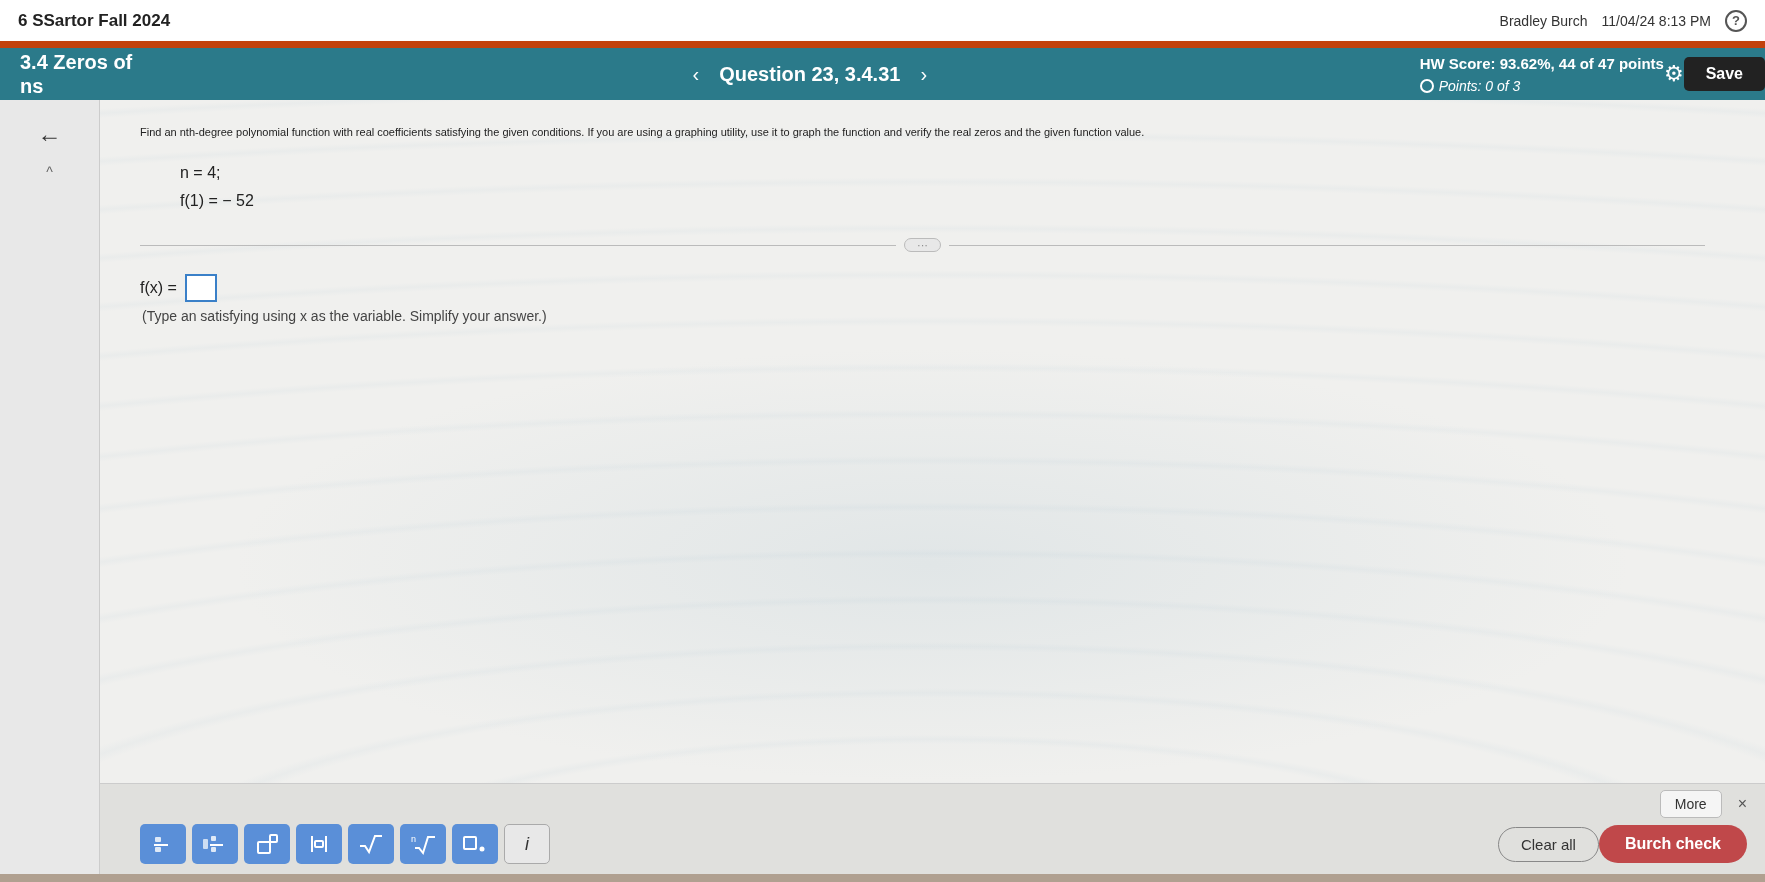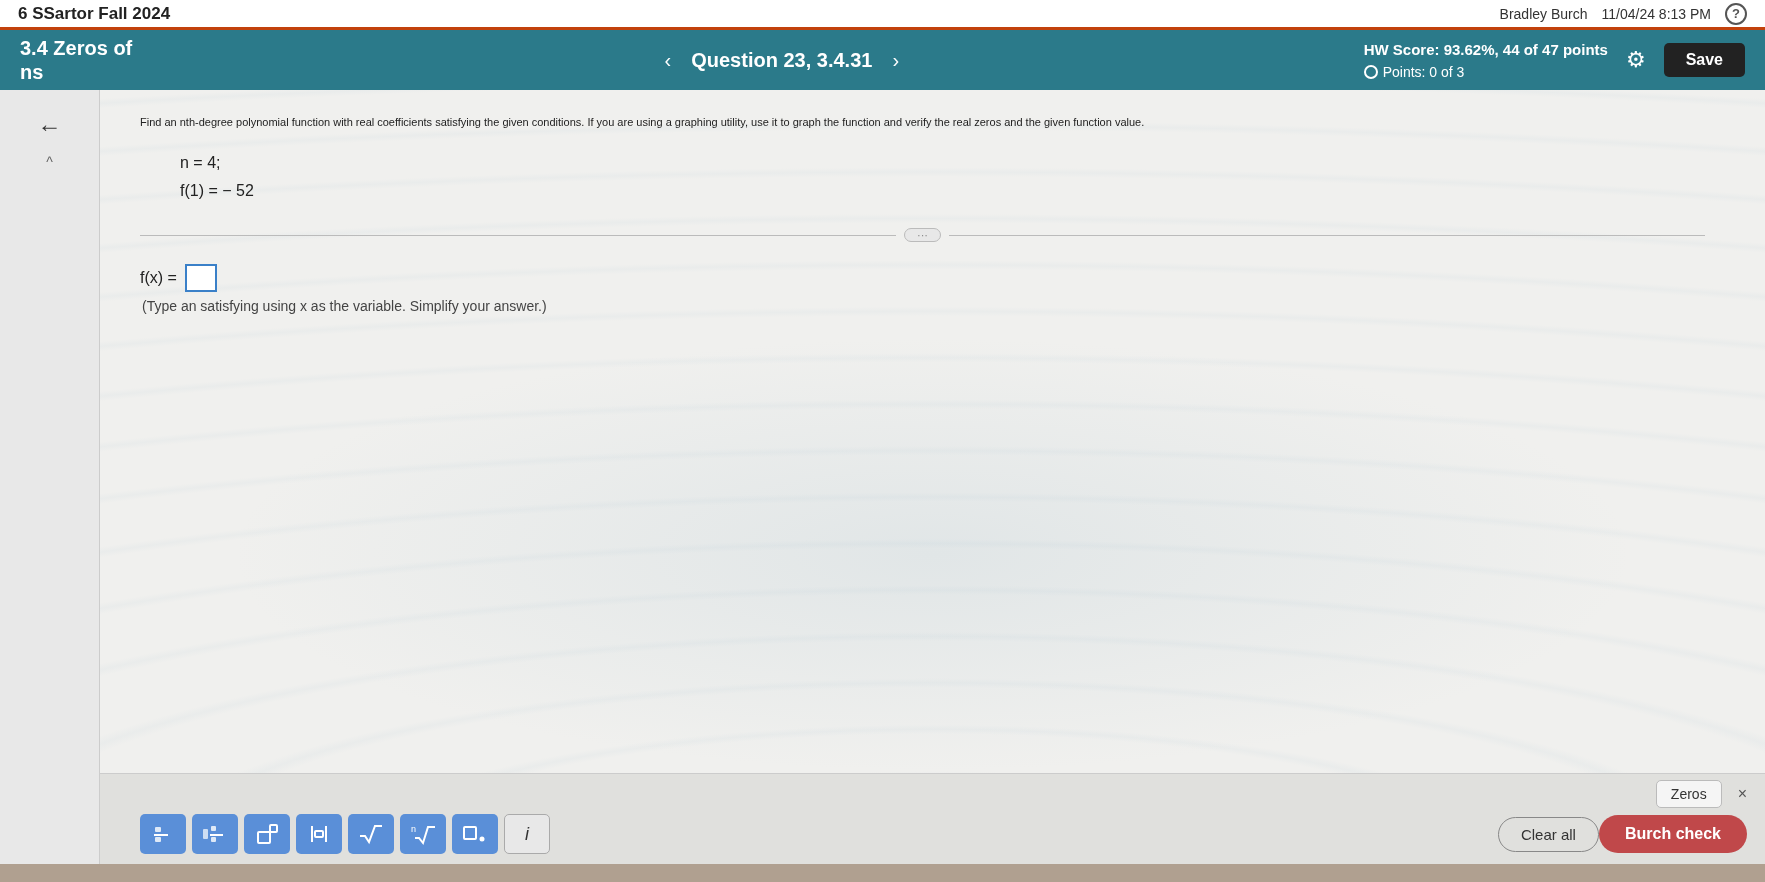--- a/index.html
+++ b/index.html
@@ -11,22 +11,22 @@
       overflow: hidden;
     }
 
     
     .top-bar {
       background: #fff;
       display: flex;
       align-items: center;
       justify-content: space-between;
       padding: 6px 18px;
-      border-bottom: 3px solid #c2410c;
-      height: 30px;
+      border-bottom: 7px solid #c2410c;
+      height: 48px;
     }
     .top-bar-left {
       font-size: 17px;
       font-weight: 600;
       color: #222;
     }
     .top-bar-right {
       display: flex;
       align-items: center;
       gap: 14px;
@@ -41,21 +41,21 @@
       display: flex; align-items: center; justify-content: center;
       font-size: 13px; font-weight: bold; color: #555;
       cursor: pointer;
     }
 
     
     .nav-bar {
       background: #2b7a8a;
       display: flex;
       align-items: center;
-      height: 60px;
+      height: 52px;
       padding: 0 0 0 0;
     }
     .nav-title {
       color: #fff;
       font-size: 20px;
       font-weight: bold;
       padding: 0 20px;
       line-height: 1.2;
       min-width: 200px;
     }
@@ -73,30 +73,29 @@
       padding: 4px 8px;
     }
     .nav-question {
       color: #fff;
       font-size: 20px;
       font-weight: bold;
     }
     .nav-right {
       display: flex;
       align-items: center;
-      gap: 18px;
-      padding-right: 20px;
+      gap: 0;
     }
     .hw-score {
       color: #fff;
       font-size: 14px;
       text-align: right;
     }
     .hw-score .score-line { font-weight: bold; font-size: 15px; }
-    .hw-score .points-line { display: flex; align-items: center; gap: 5px; margin-top: 6px; }
+    .hw-score .points-line { display: flex; align-items: center; gap: 5px; margin-top: 6px; font-style: italic; }
     .circle-icon {
       width: 14px; height: 14px;
       border: 2px solid #fff;
       border-radius: 50%;
       display: inline-block;
     }
     .gear-btn {
       color: #fff;
       font-size: 22px;
       cursor: pointer;
@@ -368,21 +367,21 @@
 
       <div class="answer-row">
         <span>f(x) =</span>
         <span class="answer-box"></span>
       </div>
       <div class="answer-hint">(Type an satisfying using x as the variable. Simplify your answer.)</div>
     </div>
 
     <div class="bottom-toolbar">
       <div class="toolbar-row-top">
-        <button class="more-btn">Zeros</button>
+        <button class="more-btn">More</button>
         <span class="close-x">×</span>
       </div>
       <div class="toolbar-row-bottom">
         <div class="math-buttons">
 
           <button class="math-btn">
             <svg width="24" height="24" viewBox="0 0 24 24">
               <rect x="4" y="5" width="6" height="5" rx="1" fill="white" opacity="0.8"></rect>
               <line x1="3" y1="13" x2="17" y2="13" stroke="white" stroke-width="2"></line>
               <rect x="4" y="15" width="6" height="5" rx="1" fill="white" opacity="0.8"></rect>

